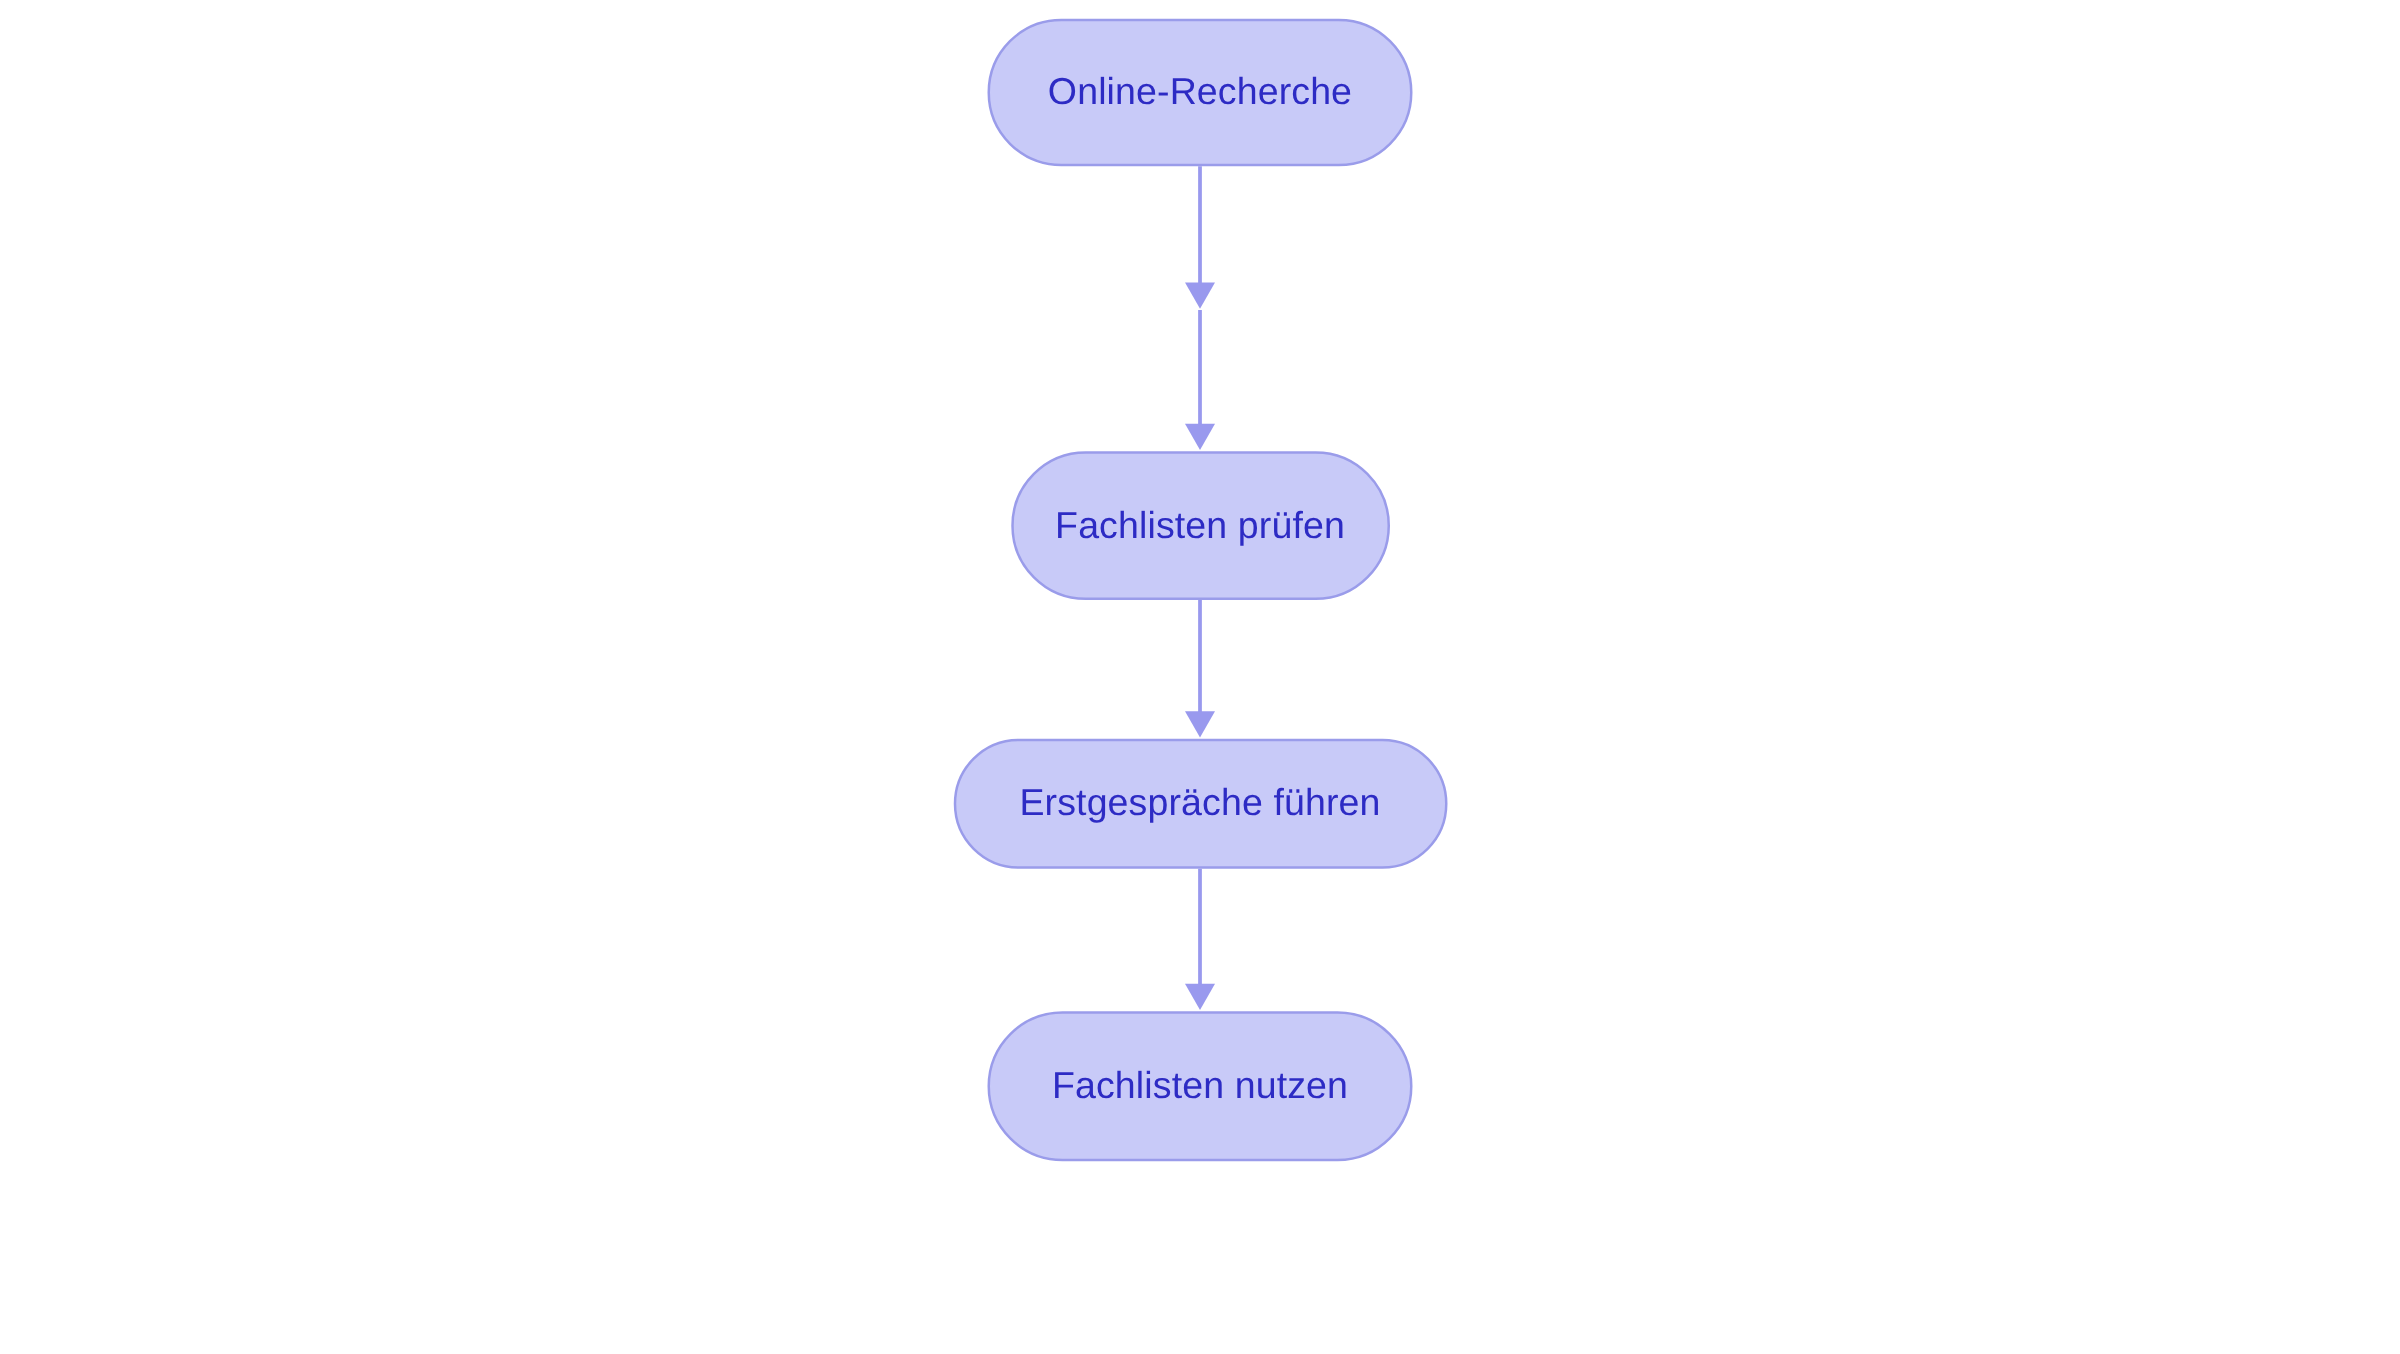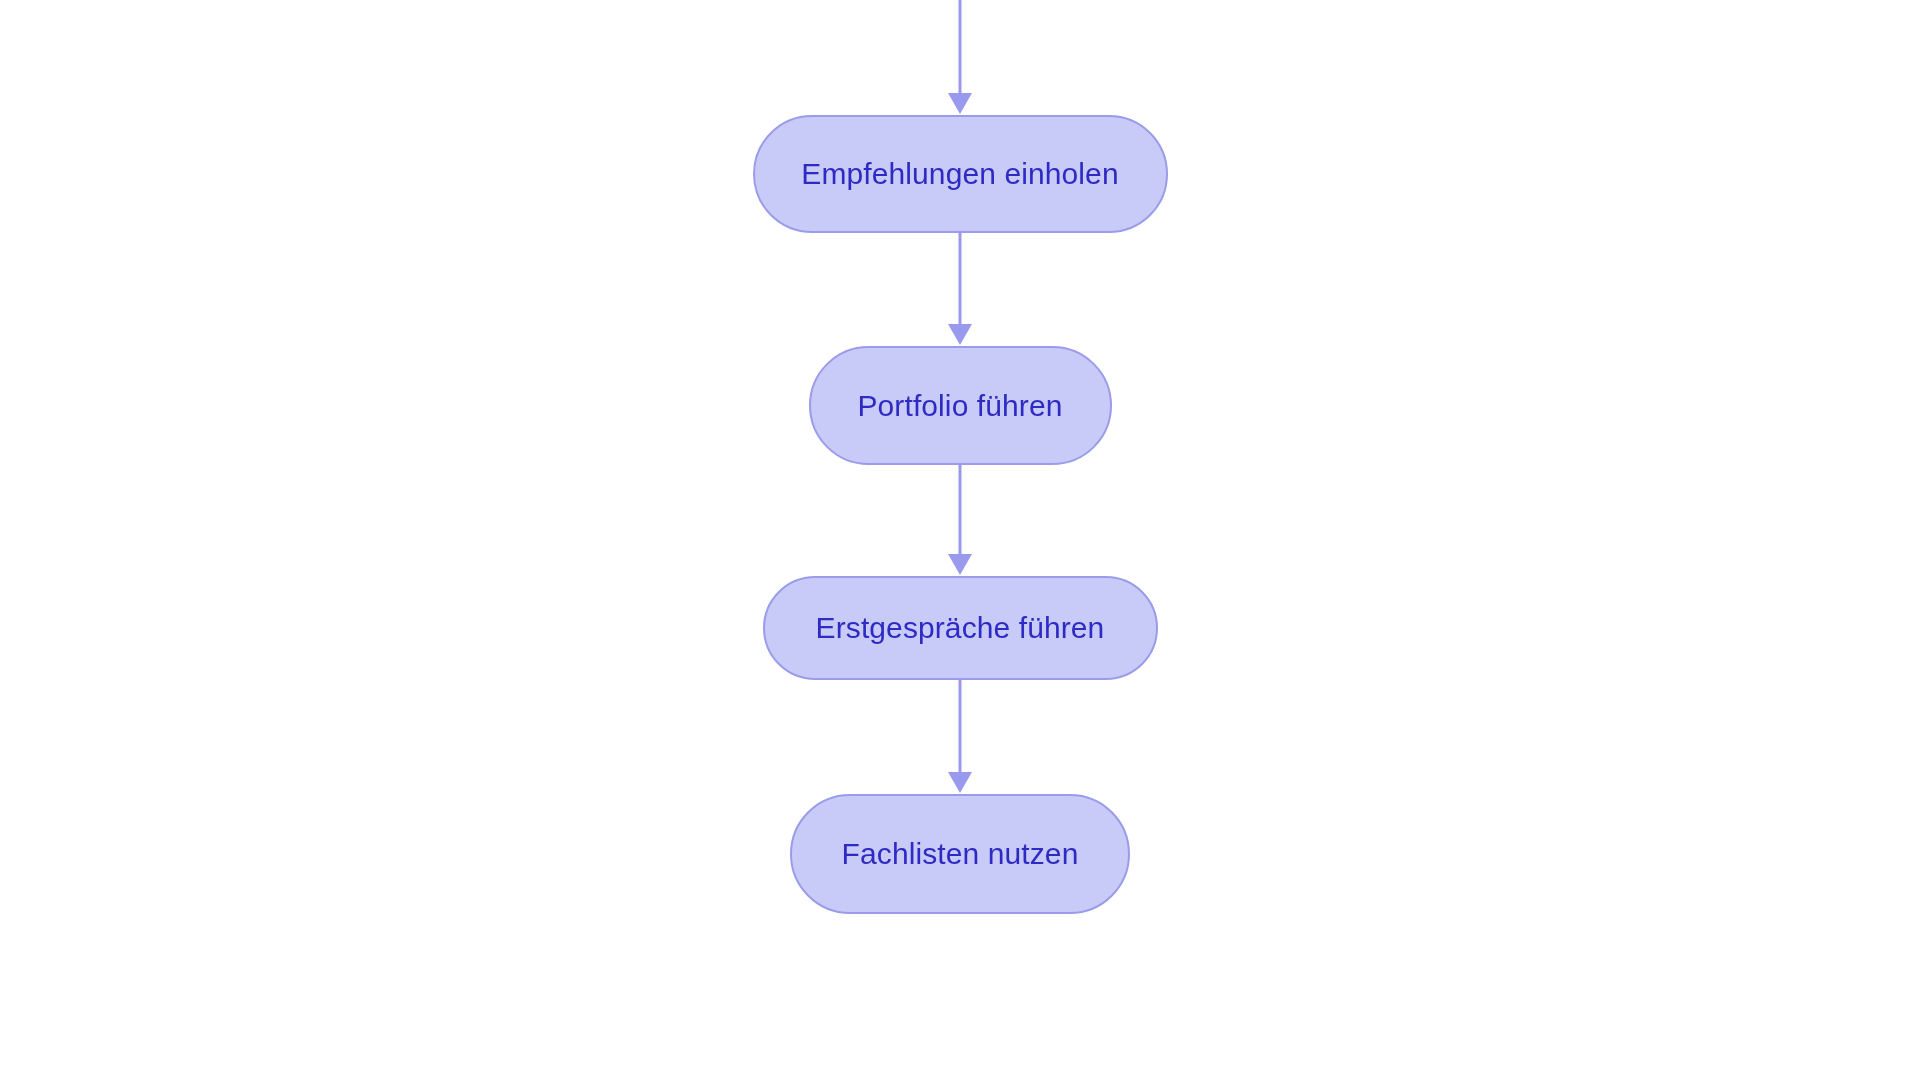--- a/index.html
+++ b/index.html
@@ -77,41 +77,41 @@
   .conn-1 { height: 113px; }
   .conn-2 { height: 111px; }
   .conn-3 { height: 114px; }
 </style>
 </head>
 <body>
 
 <div id="flowchart-canvas">
   <div class="flow-column">
 
+    <div class="node node-0">
+      <span class="node-label">Online-Recherche</span>
+    </div>
 
     <div class="connector conn-0">
       <svg class="connector-svg" width="26" height="115" viewBox="0 0 26 115">
         <line x1="13" y1="0" x2="13" y2="94" stroke="#9999ee" stroke-width="3"></line>
         <polygon points="1,93 25,93 13,114" fill="#9999ee"></polygon>
       </svg>
     </div>
 
-    <div class="node node-1">
-      <span class="node-label">Empfehlungen einholen</span>
-    </div>
 
     <div class="connector conn-1">
       <svg class="connector-svg" width="26" height="113" viewBox="0 0 26 113">
         <line x1="13" y1="0" x2="13" y2="92" stroke="#9999ee" stroke-width="3"></line>
         <polygon points="1,91 25,91 13,112" fill="#9999ee"></polygon>
       </svg>
     </div>
 
     <div class="node node-2">
-      <span class="node-label">Portfolio führen</span>
+      <span class="node-label">Fachlisten prüfen</span>
     </div>
 
     <div class="connector conn-2">
       <svg class="connector-svg" width="26" height="111" viewBox="0 0 26 111">
         <line x1="13" y1="0" x2="13" y2="90" stroke="#9999ee" stroke-width="3"></line>
         <polygon points="1,89 25,89 13,110" fill="#9999ee"></polygon>
       </svg>
     </div>
 
     <div class="node node-3">

